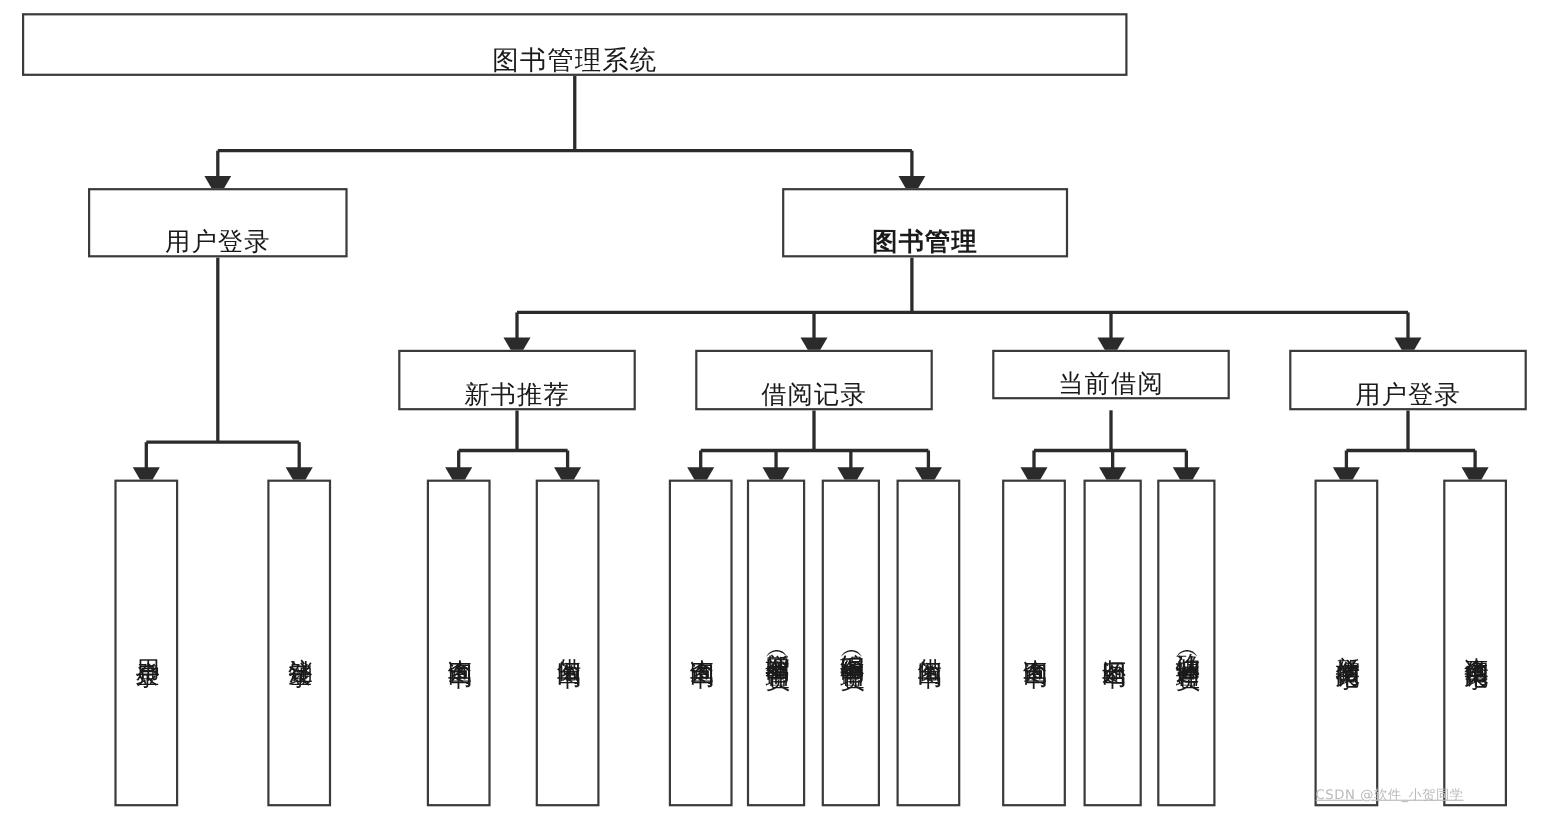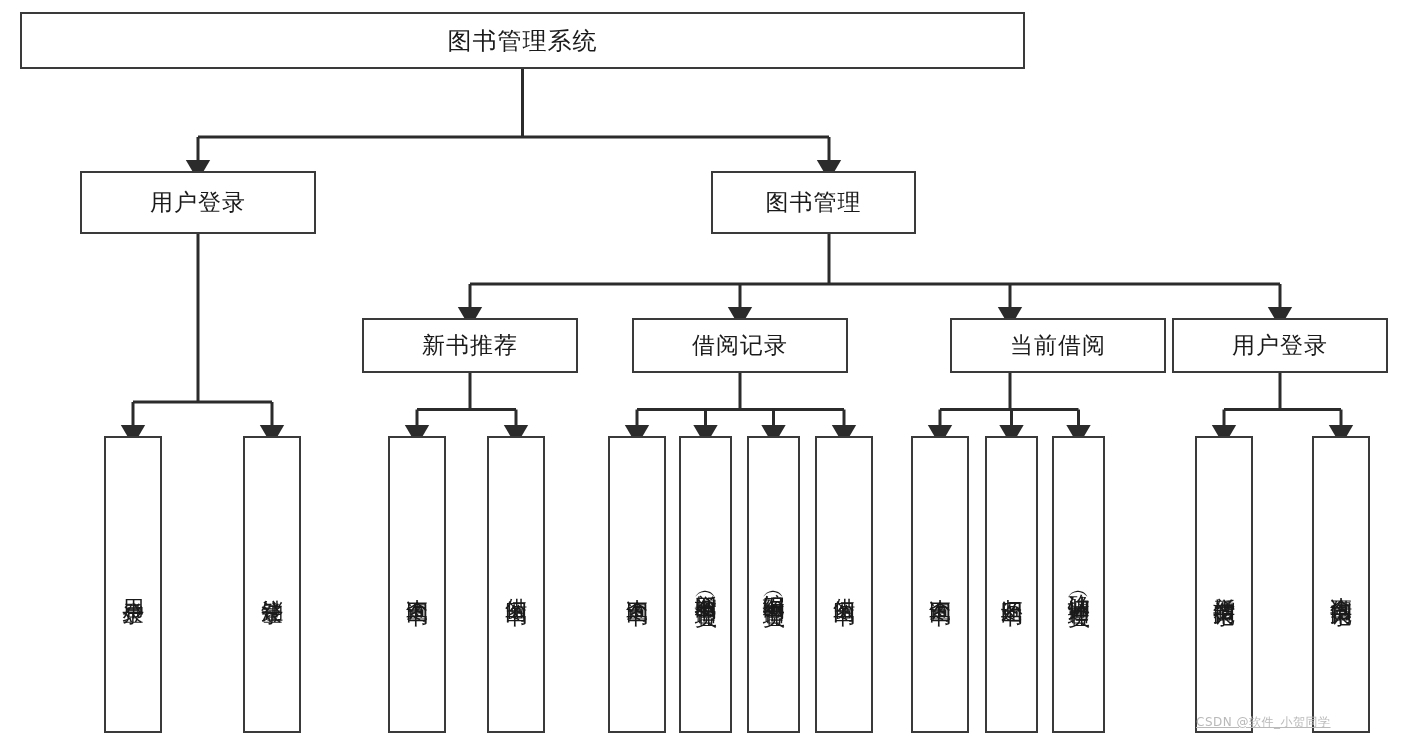--- a/index.html
+++ b/index.html
@@ -25,21 +25,21 @@
     width: 1405px;
     height: 747px;
     pointer-events: none;
   }
   .node {
     position: absolute;
     box-sizing: border-box;
     background: #ffffff;
     border: 2px solid #3a3a3a;
     display: flex;
-    align-items: center;
+    align-items: flex-end;
     justify-content: center;
     color: #1a1a1a;
   }
   .node-h {
     font-size: 23px;
     letter-spacing: 1px;
     line-height: 1;
     white-space: nowrap;
   }
   .node.root .node-h { font-size: 24px; }
@@ -112,30 +112,30 @@
         <path d="M1341,409.54 L1341,435" marker-end="url(#arrow)"></path>
       </g>
   </svg>
   <div id="node-layer">
       <div class="node root" style="left: 20px; top: 12px; width: 1005px; height: 57px;">
         <span class="node-h">图书管理系统</span>
       </div>
       <div class="node level2" style="left: 80px; top: 171px; width: 236px; height: 63px;">
         <span class="node-h">用户登录</span>
       </div>
-      <div class="node level2" style="left: 711px; top: 171px; width: 205px; height: 63px;">
+      <div class="node level2" style="left: 711px; top: 171px; width: 260px; height: 63px; font-weight: bold;">
         <span class="node-h">图书管理</span>
       </div>
       <div class="node level3" style="left: 362px; top: 318px; width: 216px; height: 55px;">
         <span class="node-h">新书推荐</span>
       </div>
       <div class="node level3" style="left: 632px; top: 318px; width: 216px; height: 55px;">
         <span class="node-h">借阅记录</span>
       </div>
-      <div class="node level3" style="left: 902px; top: 318px; width: 216px; height: 55px; margin-left: 48px;">
+      <div class="node level3" style="left: 902px; top: 318px; width: 216px; height: 45px;">
         <span class="node-h">当前借阅</span>
       </div>
       <div class="node level3" style="left: 1172px; top: 318px; width: 216px; height: 55px;">
         <span class="node-h">用户登录</span>
       </div>
       <div class="node leaf" style="left: 104px; top: 436px; width: 58px; height: 297px;">
         <span class="node-v">用户登录</span>
       </div>
       <div class="node leaf" style="left: 243px; top: 436px; width: 58px; height: 297px;">
         <span class="node-v">注销登录</span>

